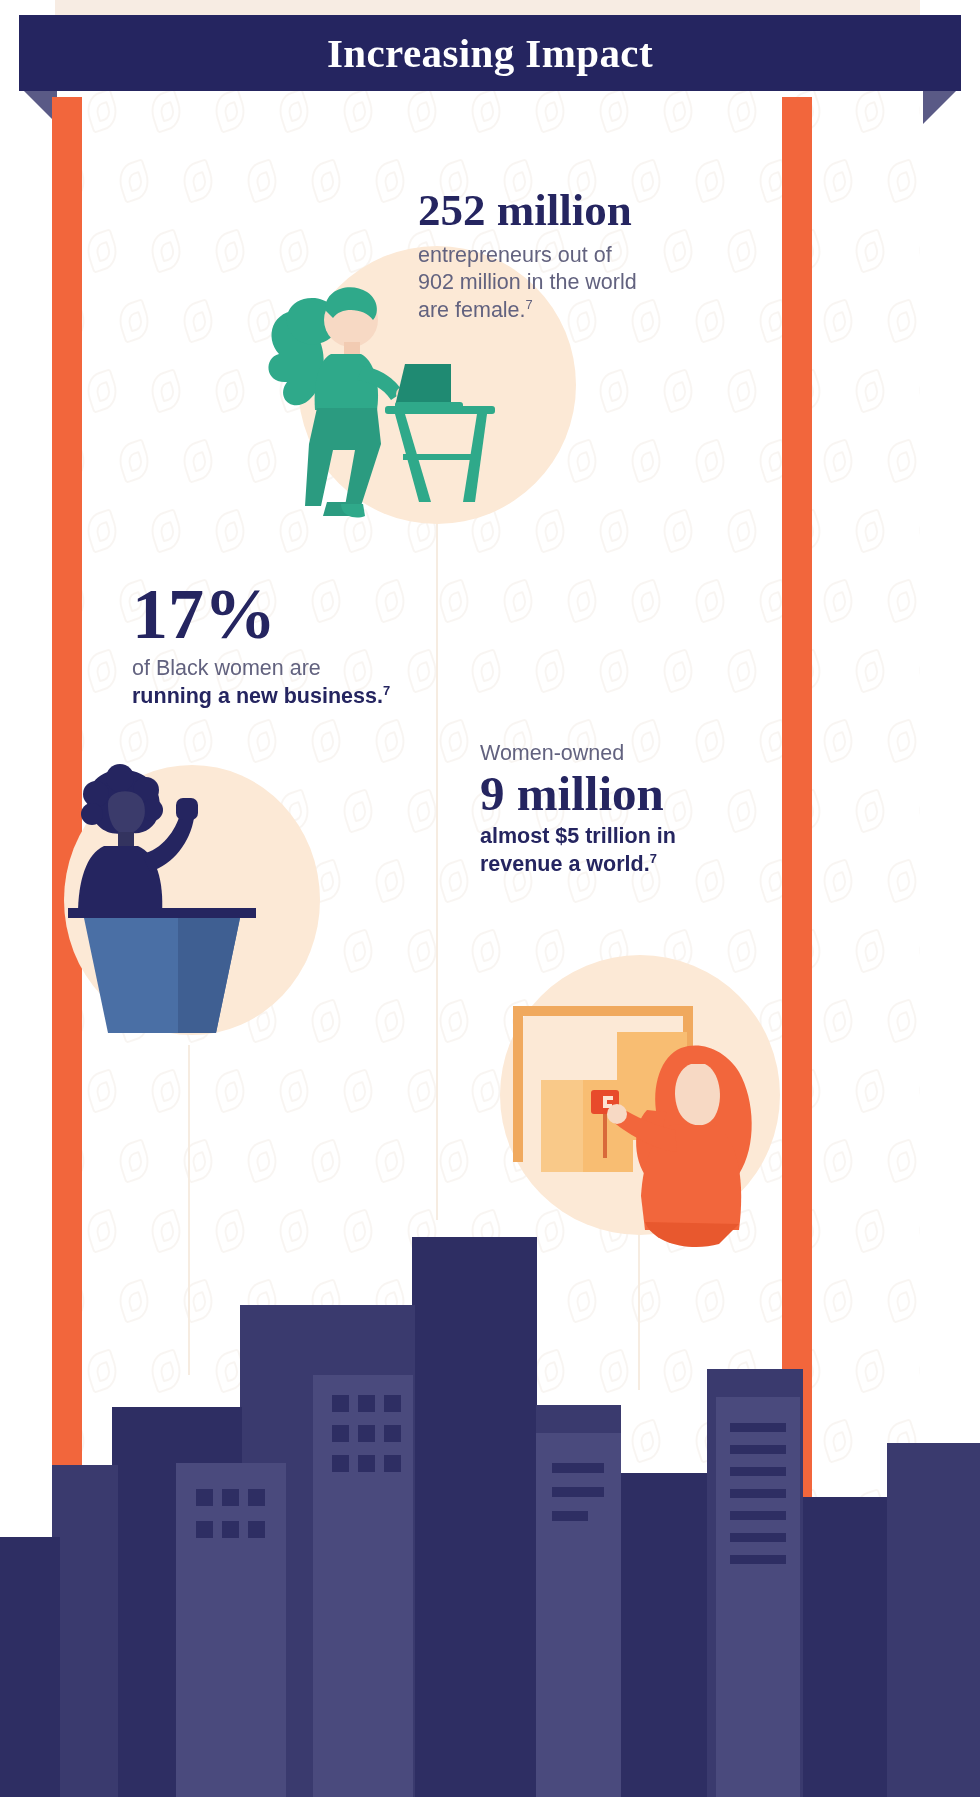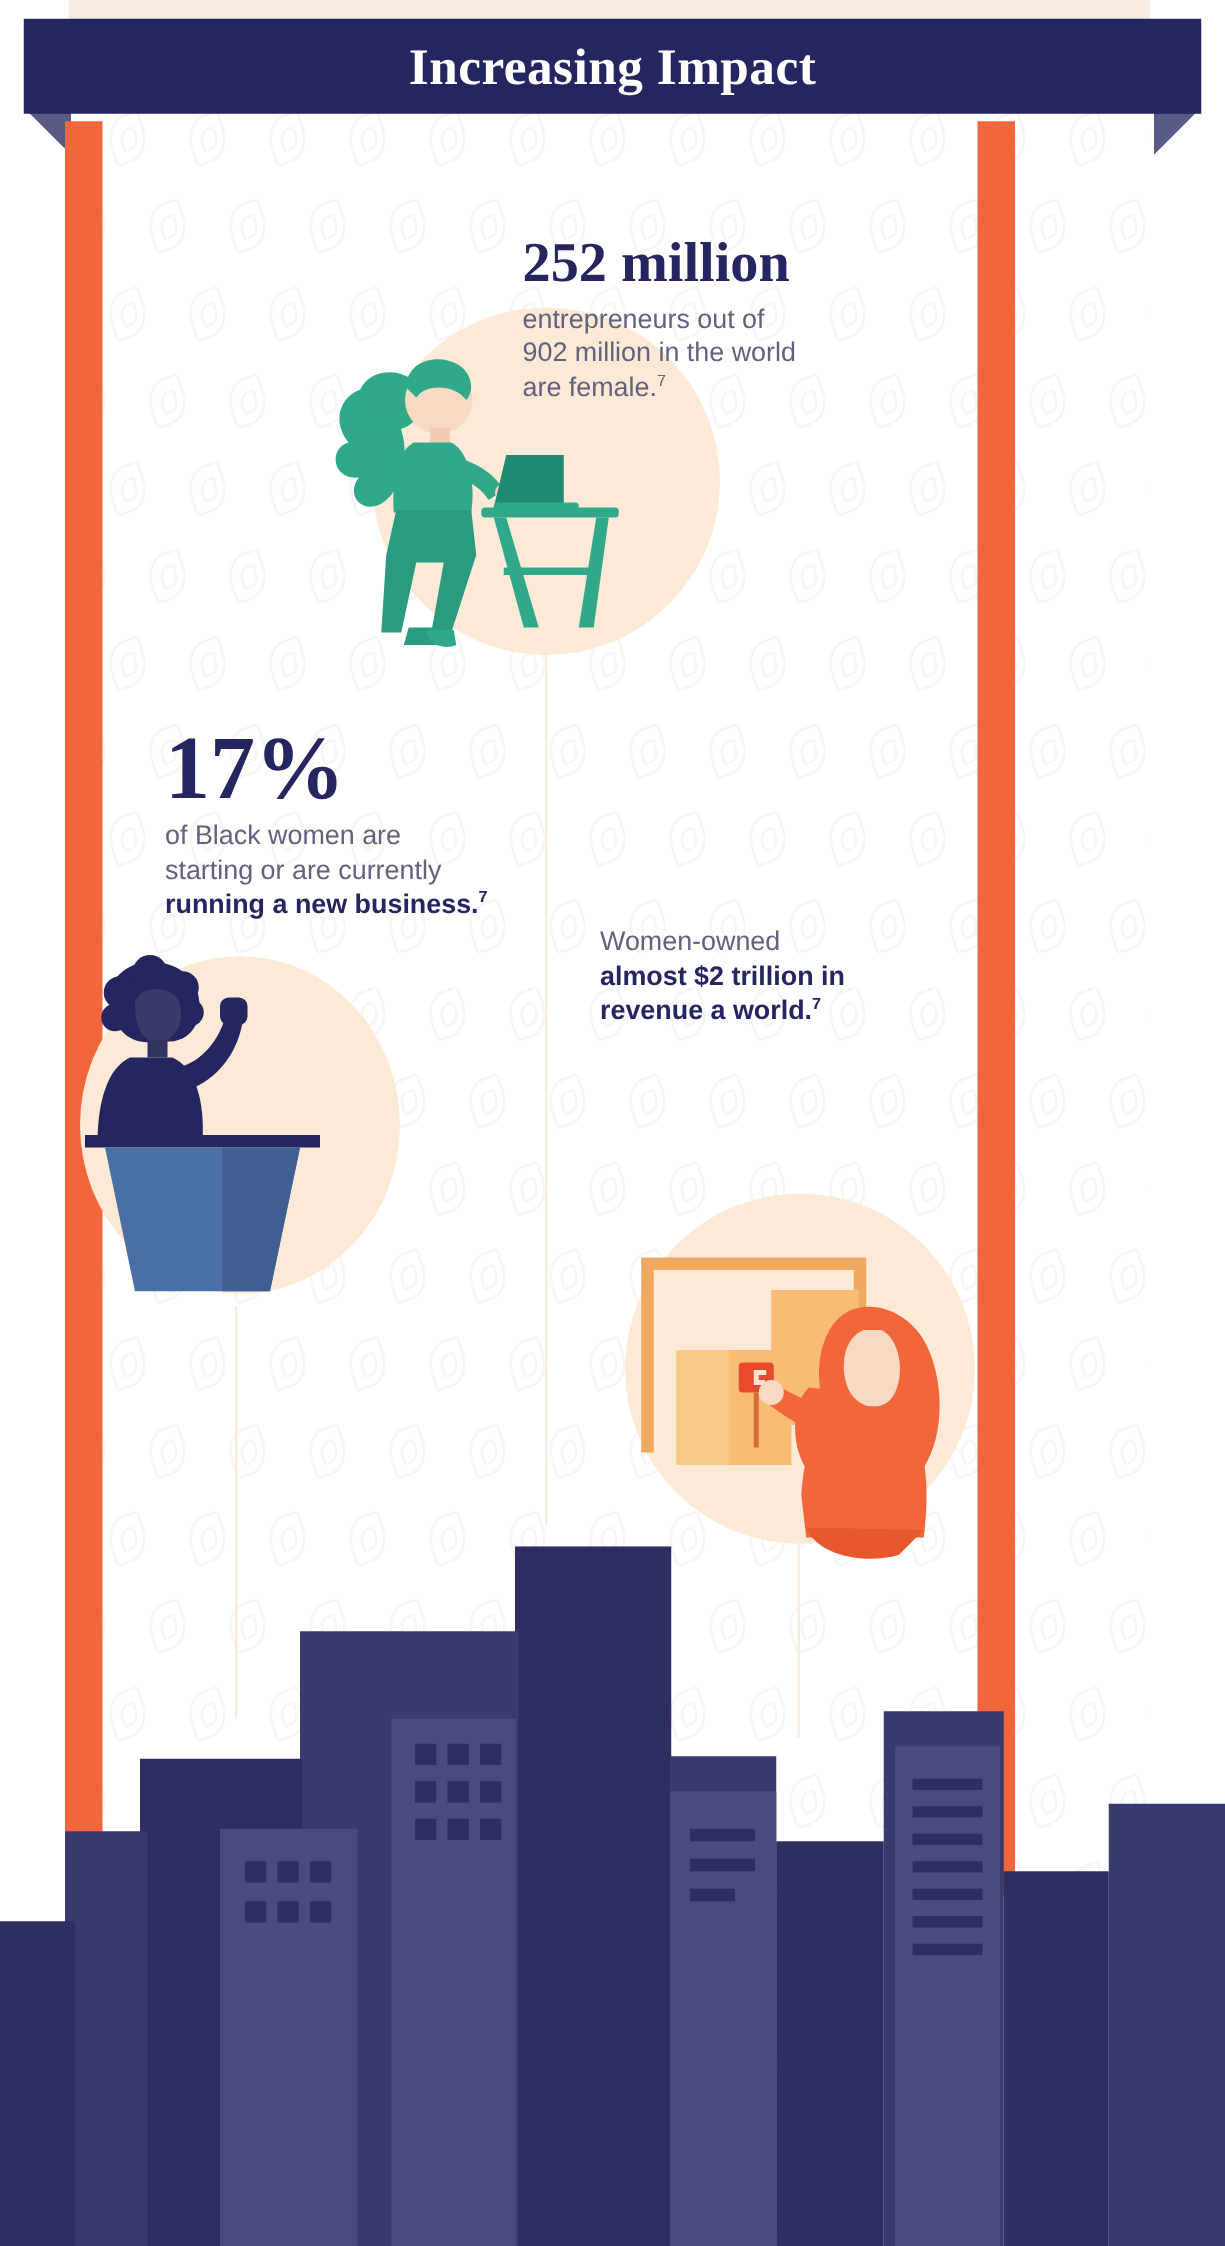--- a/index.html
+++ b/index.html
@@ -555,21 +555,20 @@
 
     <path d="M10 150 L198 150 L198 160 L10 160 Z" fill="#252560"></path>
     <path d="M26 160 L182 160 L158 275 L50 275 Z" fill="#4a6fa5"></path>
     <path d="M120 160 L182 160 L158 275 L120 275 Z" fill="#3f5f92"></path>
   </svg>
 
   <div class="stat" id="stat-17">
     <div class="big-serif">17%</div>
     <div class="body-text">
       <div>of Black women are</div>
-      <div>starting or are currently</div>
     </div>
     <div class="bold-navy" style=""><span>running a new business.</span><sup>7</sup></div>
   </div>
 
   <div class="peach-circle" style="left:500px;top:955px;width:280px;height:280px;"></div>
 
   <svg class="illus" style="left:495px;top:960px;" width="295" height="300" viewBox="0 0 295 300">
 
     <path d="M18 46 L198 46 L198 202 L188 202 L188 56 L28 56 L28 202 L18 202 Z" fill="#f0a95e"></path>
 
@@ -593,22 +592,23 @@
     <path d="M180 170 C160 166 140 156 126 148 L118 162 C136 176 160 190 182 192 Z" fill="#f2663c"></path>
     <circle cx="122" cy="154" r="10" fill="#f7d9c4"></circle>
 
     <path d="M150 262 C158 284 196 292 224 284 L244 264 Z" fill="#e8582e"></path>
   </svg>
 
   <div class="stat" id="stat-9">
     <div class="body-text">
       <div>Women-owned</div>
     </div>
+    <div class="big-serif">9 million</div>
     <div class="bold-navy">
-      <div>almost $2 trillion in</div>
+      <div>almost $5 trillion in</div>
       <div><span>revenue a world.</span><sup>7</sup></div>
     </div>
   </div>
 
   <svg class="skyline" width="980" height="560" viewBox="0 0 980 560" preserveAspectRatio="none">
 
     <rect x="412" y="0" width="125" height="560" fill="#2e2e63"></rect>
 
     <rect x="240" y="68" width="175" height="492" fill="#3a3a6e"></rect>
 

